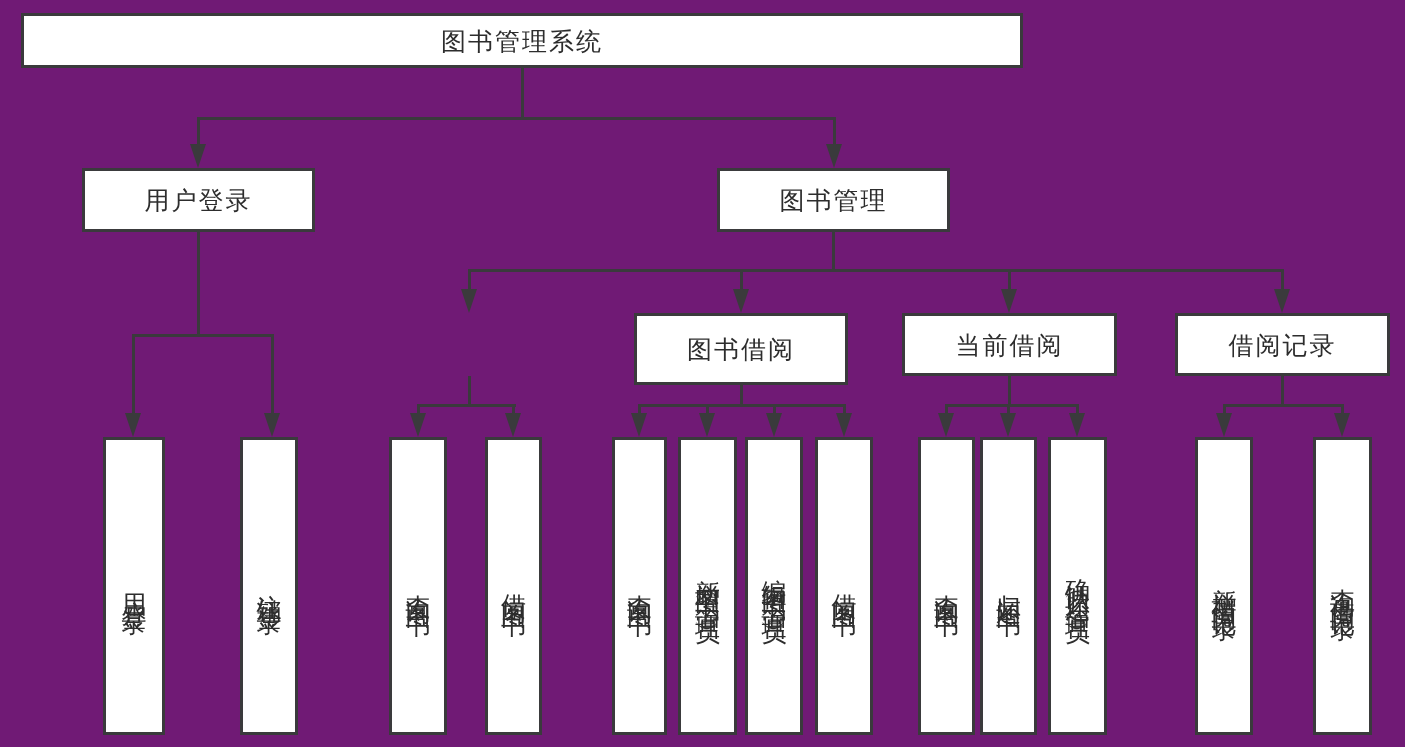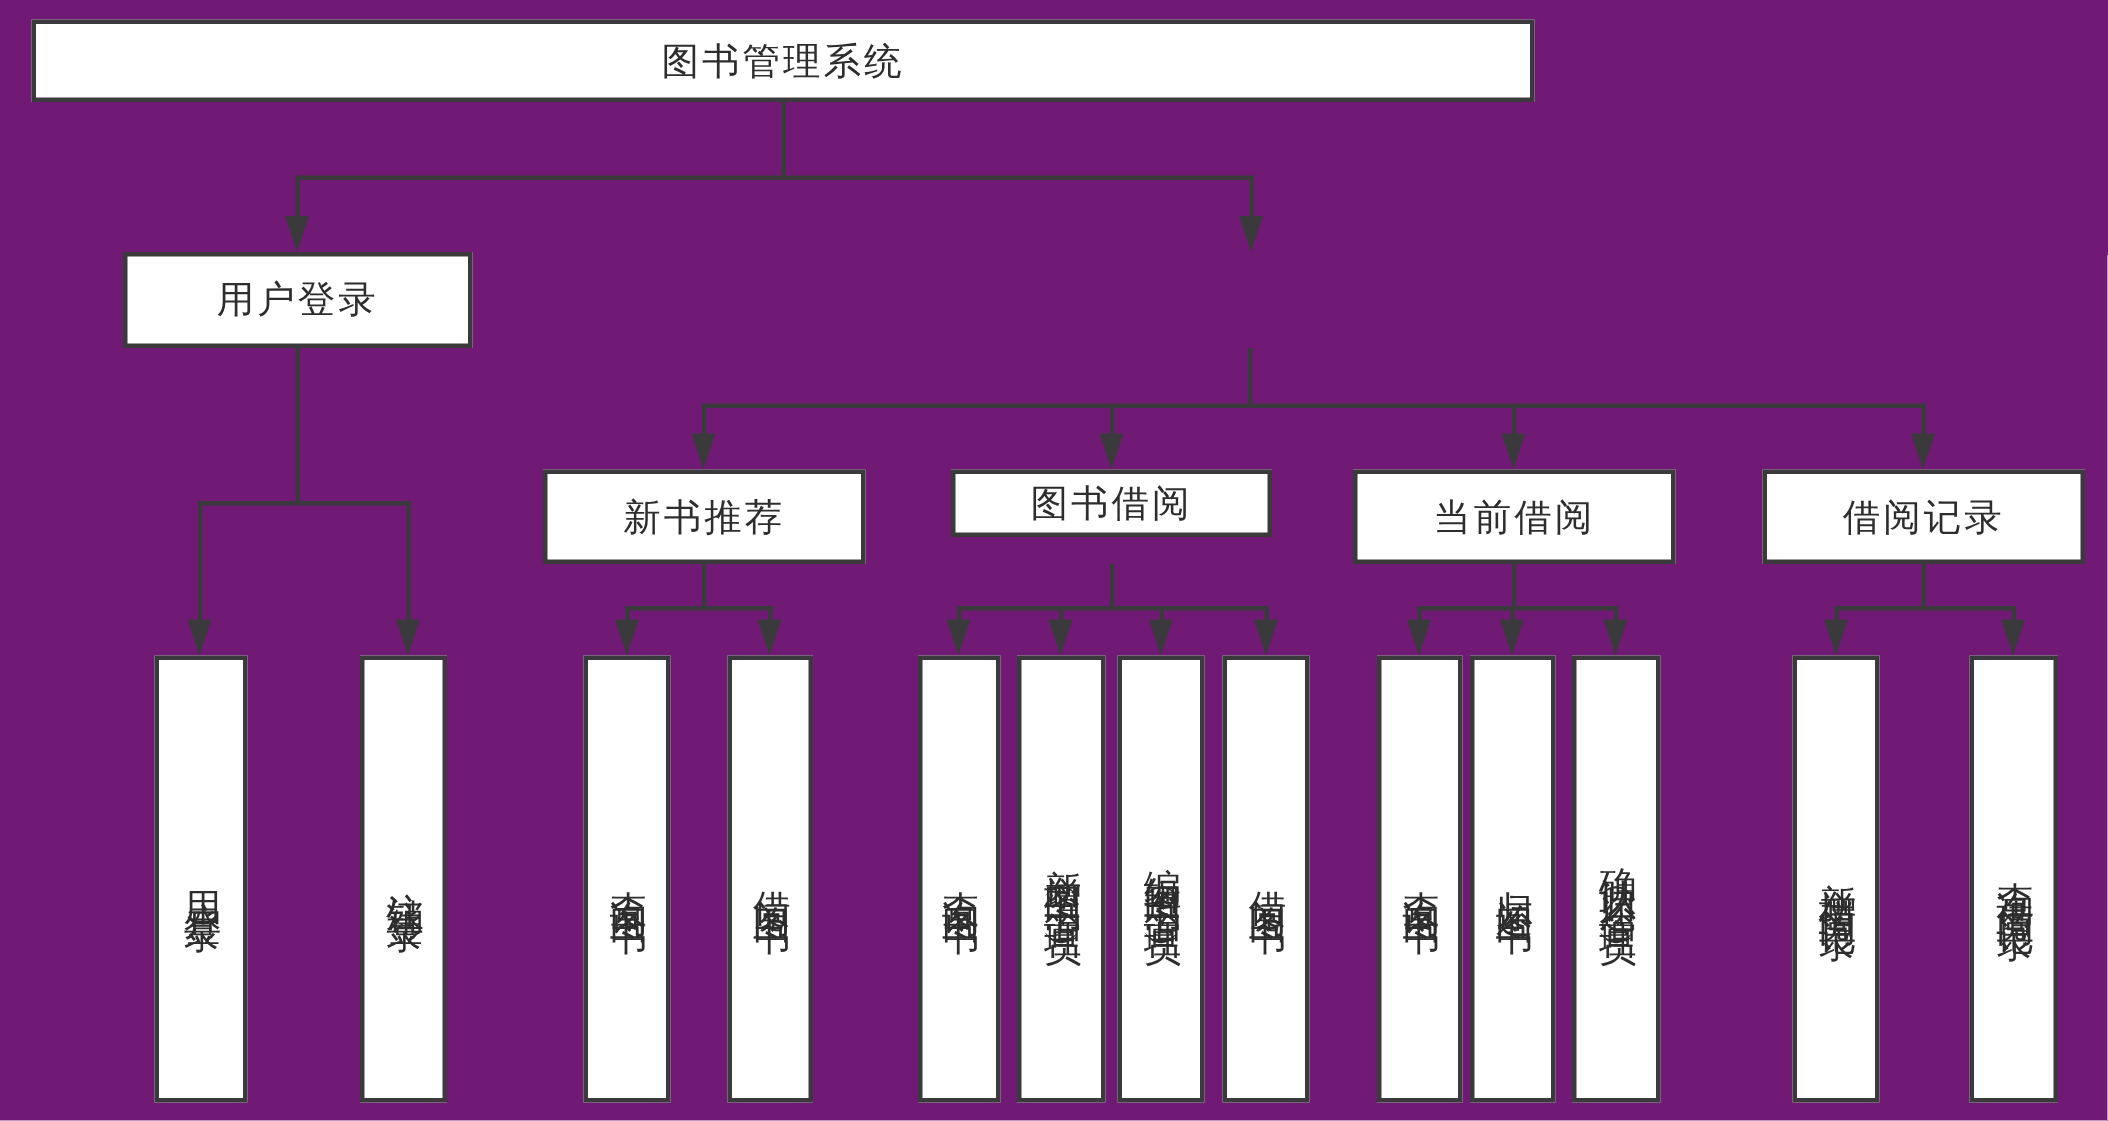--- a/index.html
+++ b/index.html
@@ -36,25 +36,25 @@
 
 <div class="stage">
 
   <div class="node" style="left:21px;top:13px;width:1002px;height:55px;">
     <span class="lbl">图书管理系统</span>
   </div>
 
   <div class="node" style="left:82px;top:168px;width:233px;height:64px;">
     <span class="lbl">用户登录</span>
   </div>
+  <div class="node" style="left:717px;top:168px;width:233px;height:64px;">
+    <span class="lbl">图书管理</span>
+  </div>
 
-  <div class="node" style="left:362px;top:313px;width:215px;height:63px;">
-    <span class="lbl">新书推荐</span>
-  </div>
-  <div class="node" style="left:634px;top:313px;width:214px;height:45px;">
+  <div class="node" style="left:634px;top:313px;width:214px;height:72px;">
     <span class="lbl">图书借阅</span>
   </div>
   <div class="node" style="left:1175px;top:313px;width:215px;height:63px;">
     <span class="lbl">借阅记录</span>
   </div>
   <div class="node" style="left:902px;top:313px;width:215px;height:63px;">
     <span class="lbl">当前借阅</span>
   </div>
 
   <div class="node leaf" style="left:103px;top:437px;width:62px;height:298px;">

